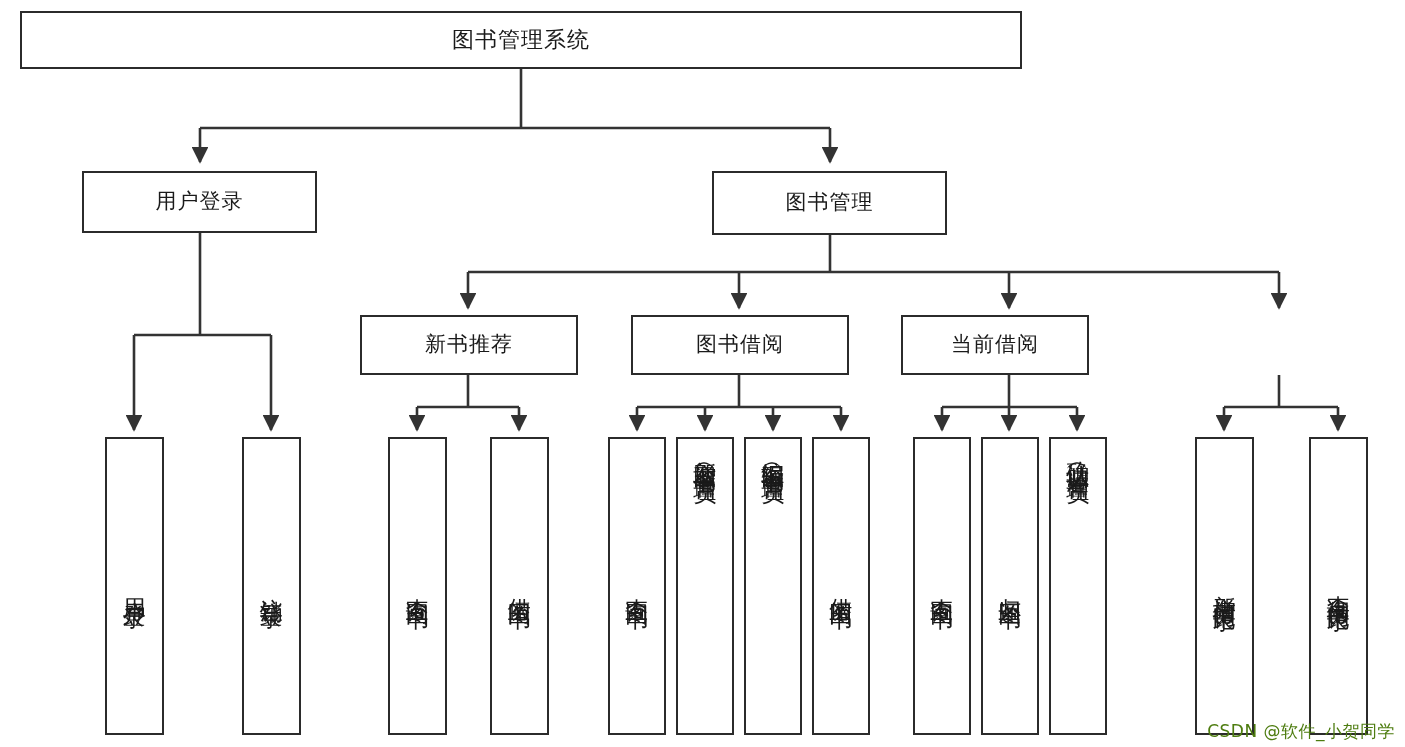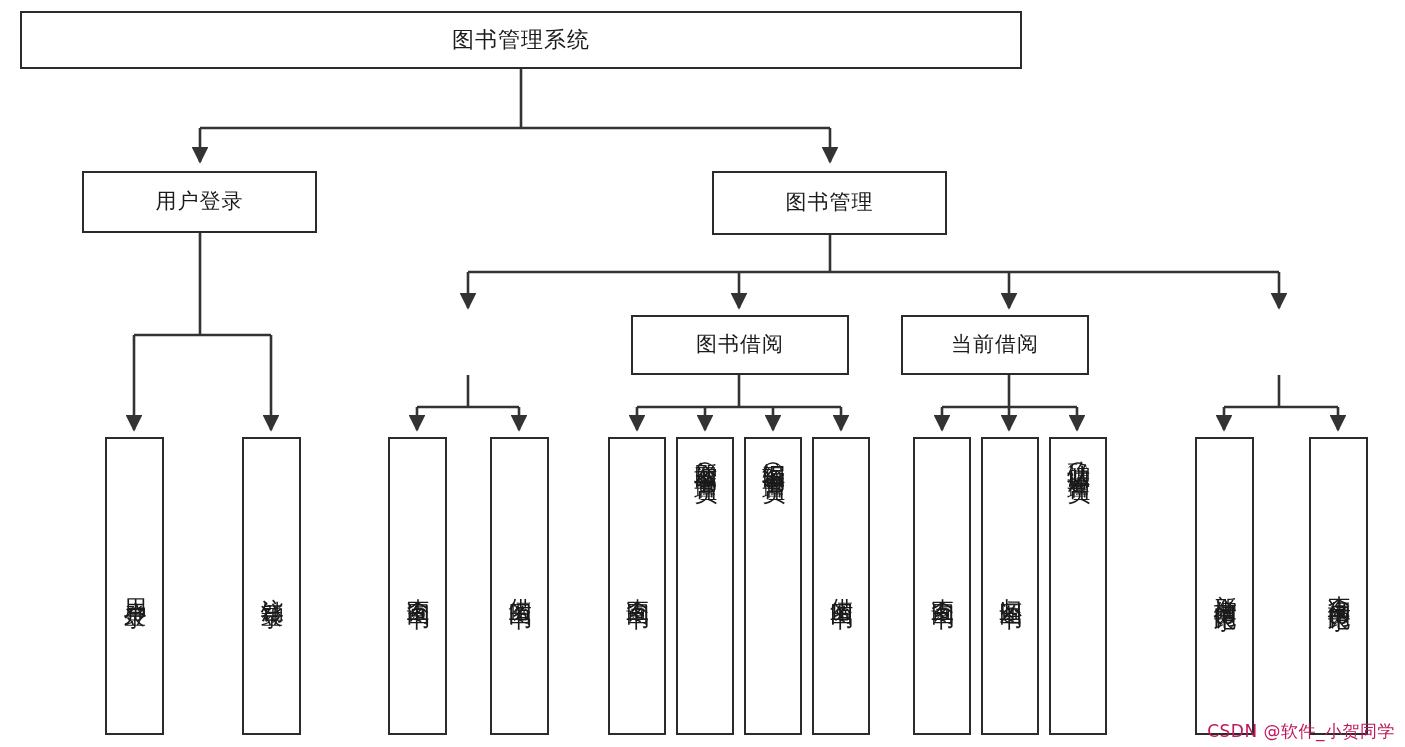--- a/index.html
+++ b/index.html
@@ -55,28 +55,27 @@
     align-items: center;
     justify-content: center;
     padding: 4px 0;
   }
   .node.v.topalign {
     justify-content: flex-start;
   }
   .label {
     display: block;
     white-space: nowrap;
-    font-family: Liberation Serif, serif;
   }
   .watermark {
     position: absolute;
     right: 10px;
     bottom: 4px;
     font-size: 17px;
-    color: #be185d;
+    color: #4d7c0f;
     letter-spacing: 0.5px;
     white-space: nowrap;
     font-family: "DejaVu Sans", "Liberation Sans", sans-serif;
   }
 </style>
 </head>
 <body>
 
 <div id="canvas">
 
@@ -135,20 +134,23 @@
   </div>
 
   <div class="node h" style="left:82px; top:171px; width:235px; height:62px;">
     <span class="label">用户登录</span>
   </div>
 
   <div class="node h" style="left:712px; top:171px; width:235px; height:64px;">
     <span class="label">图书管理</span>
   </div>
 
+  <div class="node h" style="left:360px; top:315px; width:218px; height:60px;">
+    <span class="label">新书推荐</span>
+  </div>
 
   <div class="node h" style="left:631px; top:315px; width:218px; height:60px;text-align:center;">
     <span class="label">图书借阅</span>
   </div>
 
   <div class="node h" style="left:901px; top:315px; width:188px; height:60px;">
     <span class="label">当前借阅</span>
   </div>
 
 

